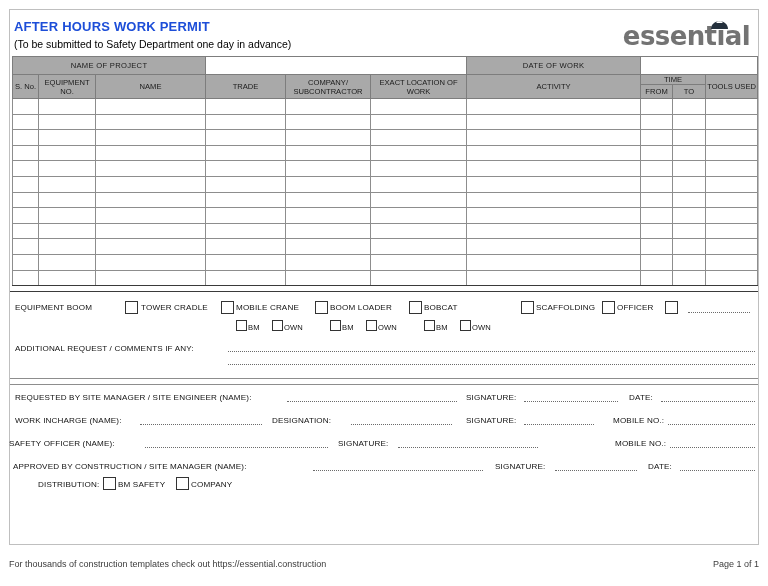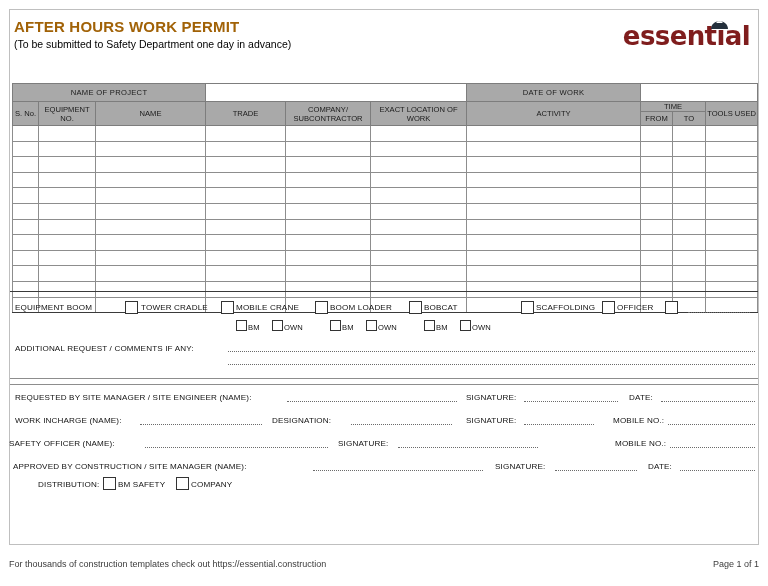--- a/index.html
+++ b/index.html
@@ -8,27 +8,27 @@
     position:relative;width:768px;height:586px;background:#ffffff;
     overflow:hidden;
   }
   
   .sheet{
     position:absolute;left:9px;top:9px;width:750px;height:536px;
     border:1px solid #bfbfbf;box-sizing:border-box;background:#fff;
   }
   
   .titlewrap{position:absolute;left:14px;top:17px;}
-  .title{font-size:15px;font-weight:bold;letter-spacing:.2px;color:#a16207;line-height:19px;}
+  .title{font-size:13px;font-weight:bold;letter-spacing:.2px;color:#1d4ed8;line-height:19px;}
   .subtitle{font-size:10.5px;color:#000;line-height:14px;margin-top:1px;}
   
   .logo{position:absolute;right:18px;top:22px;display:flex;align-items:flex-end;}
   .logo-text{
     font-family:"DejaVu Sans",sans-serif;
-    font-size:26px;font-weight:bold;color:#7f1d1d;letter-spacing:-0.6px;
+    font-size:26px;font-weight:bold;color:#737373;letter-spacing:-0.6px;
     line-height:28px;position:relative;
   }
   .helmet{position:absolute;right:21px;top:-2px;width:19px;height:10px;}
   
   .tbl{position:absolute;border-collapse:collapse;table-layout:fixed;}
   .tbl td{
     border:1px solid #7d7d7d;padding:0;margin:0;
     font-size:7.6px;color:#1a1a1a;text-align:center;vertical-align:middle;
     line-height:9px;
   }
@@ -65,21 +65,21 @@
   </div>
 
   <div class="logo">
     <div class="logo-text">essential</div>
     <svg class="helmet" viewBox="0 0 38 20">
       <path d="M2 18 C2 9 9.5 2.5 19 2.5 C28.5 2.5 36 9 36 18 Z" fill="#24303c"></path>
       <path d="M13 4.5 C13 1.5 25 1.5 25 4.5 L25 6 L13 6 Z" fill="#ffffff"></path>
     </svg>
   </div>
 
-  <table class="tbl" style="left:12px;top:83px;width:745px;">
+  <table class="tbl" style="left:12px;top:56px;width:745px;">
     <colgroup>
       <col style="width:26px">
         <col style="width:57px">
         <col style="width:110px">
       <col style="width:80px">
         <col style="width:85px">
         <col style="width:96px">
       <col style="width:174px">
         <col style="width:32px">
         <col style="width:33px">

